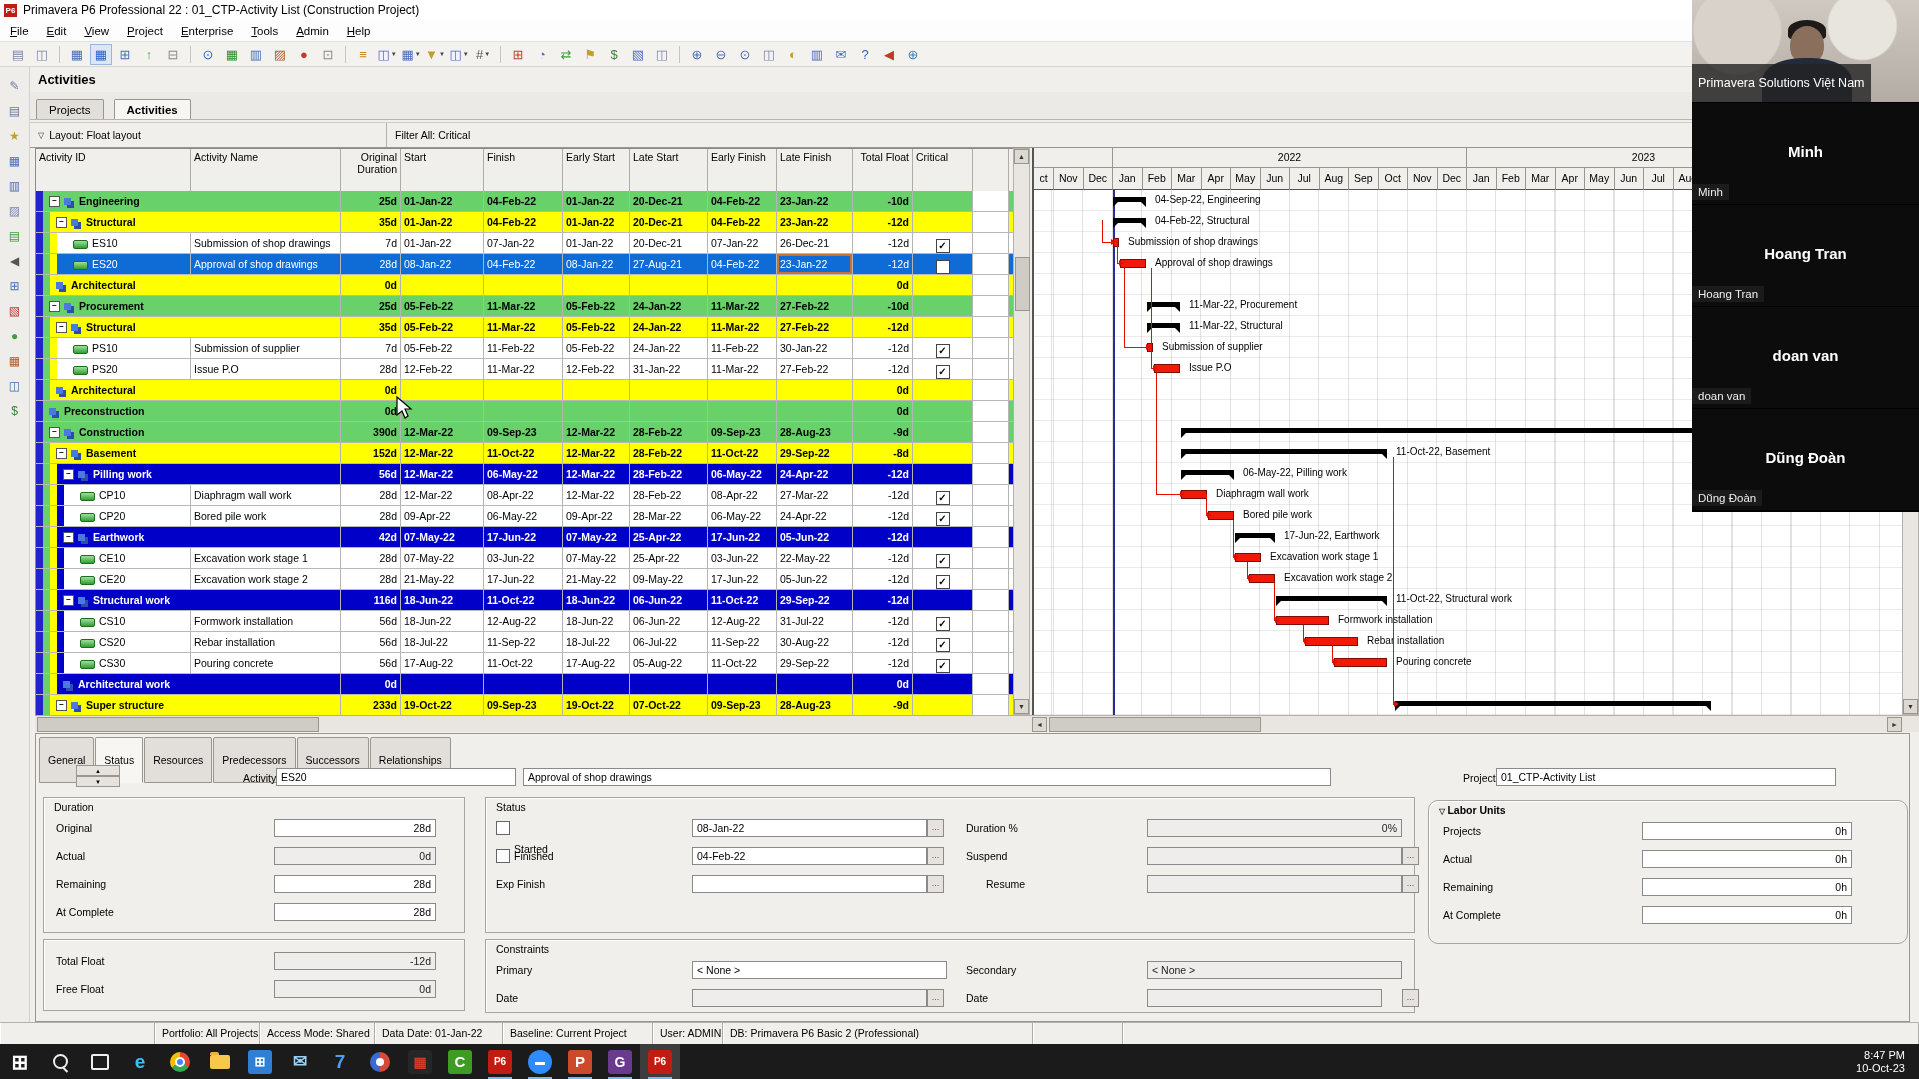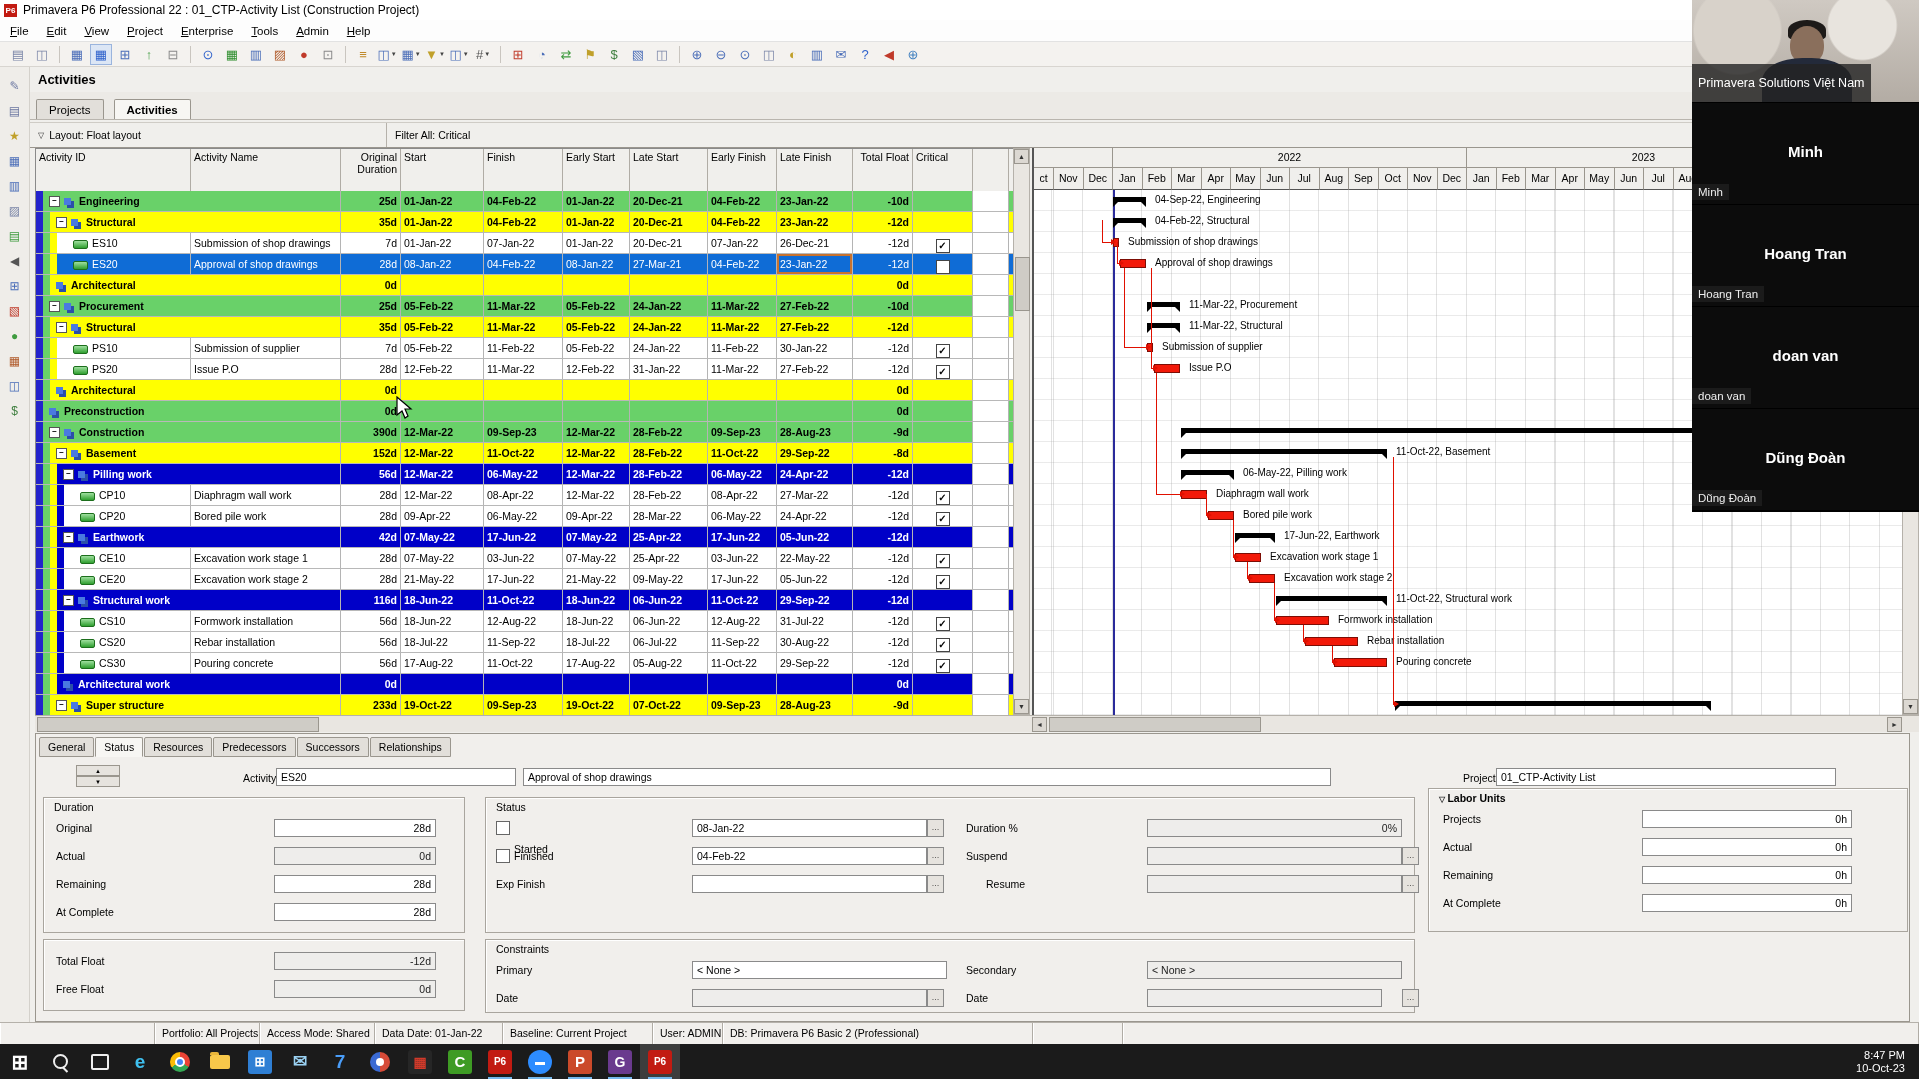--- a/index.html
+++ b/index.html
@@ -68,21 +68,21 @@
   .bar-sum i.r{right:0;border-top:5px solid #000;border-left:5px solid transparent;}
   .bar-task{position:absolute;height:9px;background:#f21909;border:1px solid #7d0d05;box-sizing:border-box;}
   .bar-label{position:absolute;font-size:10px;white-space:nowrap;color:#000;}
   .cv{position:absolute;width:1px;background:#e01000;}
   .ch{position:absolute;height:1px;background:#e01000;}
   .ca{position:absolute;width:0;height:0;border-left:5px solid #e01000;border-top:3px solid transparent;border-bottom:3px solid transparent;}
   .gvscroll{position:absolute;left:1902px;top:148px;width:17px;height:567px;background:#e9e6e1;border:1px solid #b5b1aa;box-sizing:border-box;}
   
   .details{position:absolute;left:35px;top:733px;width:1875px;height:289px;background:#f1efec;border:1px solid #9a968e;box-sizing:border-box;}
   .d-tabs{position:absolute;left:3px;top:3px;display:flex;}
-  .d-tab{font-size:10.5px;padding:3px 8px;border:1px solid #9a968e;background:#e2dfda;margin-right:1px;border-radius:2px 2px 0 0;}
+  .d-tab{font-size:10.5px;padding:16px 8px;border:1px solid #9a968e;background:#e2dfda;margin-right:1px;border-radius:2px 2px 0 0;}
   .d-tab.active{background:#f7f6f3;border-bottom:1px solid #f7f6f3;}
   .spinner{position:absolute;left:40px;top:31px;width:44px;height:24px;}
   .spin-btn{width:44px;height:11px;background:#e6e3de;border:1px solid #9a968e;font-size:6px;text-align:center;line-height:10px;box-sizing:border-box;}
   .d-label{position:absolute;font-size:10.5px;}
   .d-field{position:absolute;height:18px;background:#fff;border:1px solid #8a8a8a;font-size:10.5px;line-height:16px;padding:0 4px;box-sizing:border-box;white-space:nowrap;overflow:hidden;}
   .d-field.num{text-align:right;}
   .d-field.dis{background:#eeedeb;color:#222;}
   .d-btn{position:absolute;width:17px;height:18px;background:#e6e3de;border:1px solid #8a8a8a;font-size:8px;text-align:center;line-height:16px;box-sizing:border-box;}
   .grpbox{position:absolute;border:1px solid #a9a59e;background:#f1efec;box-shadow:inset 1px 1px 0 #fff;}
   .grpbox .gtitle{position:absolute;left:10px;top:3px;font-size:10.5px;}
@@ -371,21 +371,21 @@
         <div class="t-row" style="background: rgb(15, 108, 214); color: rgb(255, 255, 255);">
           <div class="strip" style="left: 0px; background: rgb(35, 35, 204);"></div>
           <div class="strip" style="left: 7px; background: rgb(105, 209, 105);"></div>
           <div class="strip" style="left: 14px; background: rgb(255, 255, 0);"></div>
           <div class="td" style="width: 155px; padding-left: 37px;"><span class="ico-act"></span><span>ES20</span></div>
           <div class="td" style="width: 150px;">Approval of shop drawings</div>
           <div class="td num" style="width: 60px;">28d</div>
           <div class="td " style="width: 83px;">08-Jan-22</div>
           <div class="td " style="width: 79px;">04-Feb-22</div>
           <div class="td " style="width: 67px;">08-Jan-22</div>
-          <div class="td " style="width: 78px;">27-Mar-21</div>
+          <div class="td " style="width: 78px;">27-Aug-21</div>
           <div class="td " style="width: 69px;">04-Feb-22</div>
           <div class="td cell-focus" style="width: 76px;">23-Jan-22</div>
           <div class="td num" style="width: 60px;">-12d</div>
           <div class="td ctr" style="width: 60px;"><span class="chk">✓</span></div>
           <div class="td" style="width: 36px; background: rgb(255, 255, 255);"></div>
         </div>
         <div class="t-row" style="background: rgb(255, 255, 0);">
           <div class="strip" style="left: 0px; background: rgb(35, 35, 204);"></div>
           <div class="strip" style="left: 7px; background: rgb(105, 209, 105);"></div>
           <div class="td grp-label" style="width: 305px; padding-left: 20px;">
@@ -1003,21 +1003,21 @@
         <div class="d-field" style="left: 206px; top: 21px; width: 255px;">&lt; None &gt;</div>
         <div class="d-label" style="left: 480px; top: 24px;">Secondary</div>
         <div class="d-field dis" style="left: 661px; top: 21px; width: 255px;">&lt; None &gt;</div>
         <div class="d-label" style="left: 10px; top: 52px;">Date</div>
         <div class="d-field dis" style="left: 206px; top: 49px; width: 235px;"></div>
         <div class="d-btn" style="left: 441px; top: 49px;">…</div>
         <div class="d-label" style="left: 480px; top: 52px;">Date</div>
         <div class="d-field dis" style="left: 661px; top: 49px; width: 235px;"></div>
         <div class="d-btn" style="left: 916px; top: 49px;">…</div>
       </div>
-    <div class="grpbox" id="grp-labor" style="left:1392px;top:54px;width:478px;height:142px;">
+    <div class="grpbox" id="grp-labor" style="left:1392px;top:66px;width:478px;height:142px;border-radius:10px;">
       <div class="gtitle" style="font-weight:bold;"><span class="caret">▽ </span><span>Labor Units</span></div>
     <div class="d-label" style="left: 14px; top: 24px;">Projects</div>
         <div class="d-field num" style="left: 213px; top: 21px; width: 210px;">0h</div>
         <div class="d-label" style="left: 14px; top: 52px;">Actual</div>
         <div class="d-field num" style="left: 213px; top: 49px; width: 210px;">0h</div>
         <div class="d-label" style="left: 14px; top: 80px;">Remaining</div>
         <div class="d-field num" style="left: 213px; top: 77px; width: 210px;">0h</div>
         <div class="d-label" style="left: 14px; top: 108px;">At Complete</div>
         <div class="d-field num" style="left: 213px; top: 105px; width: 210px;">0h</div>
       </div>

